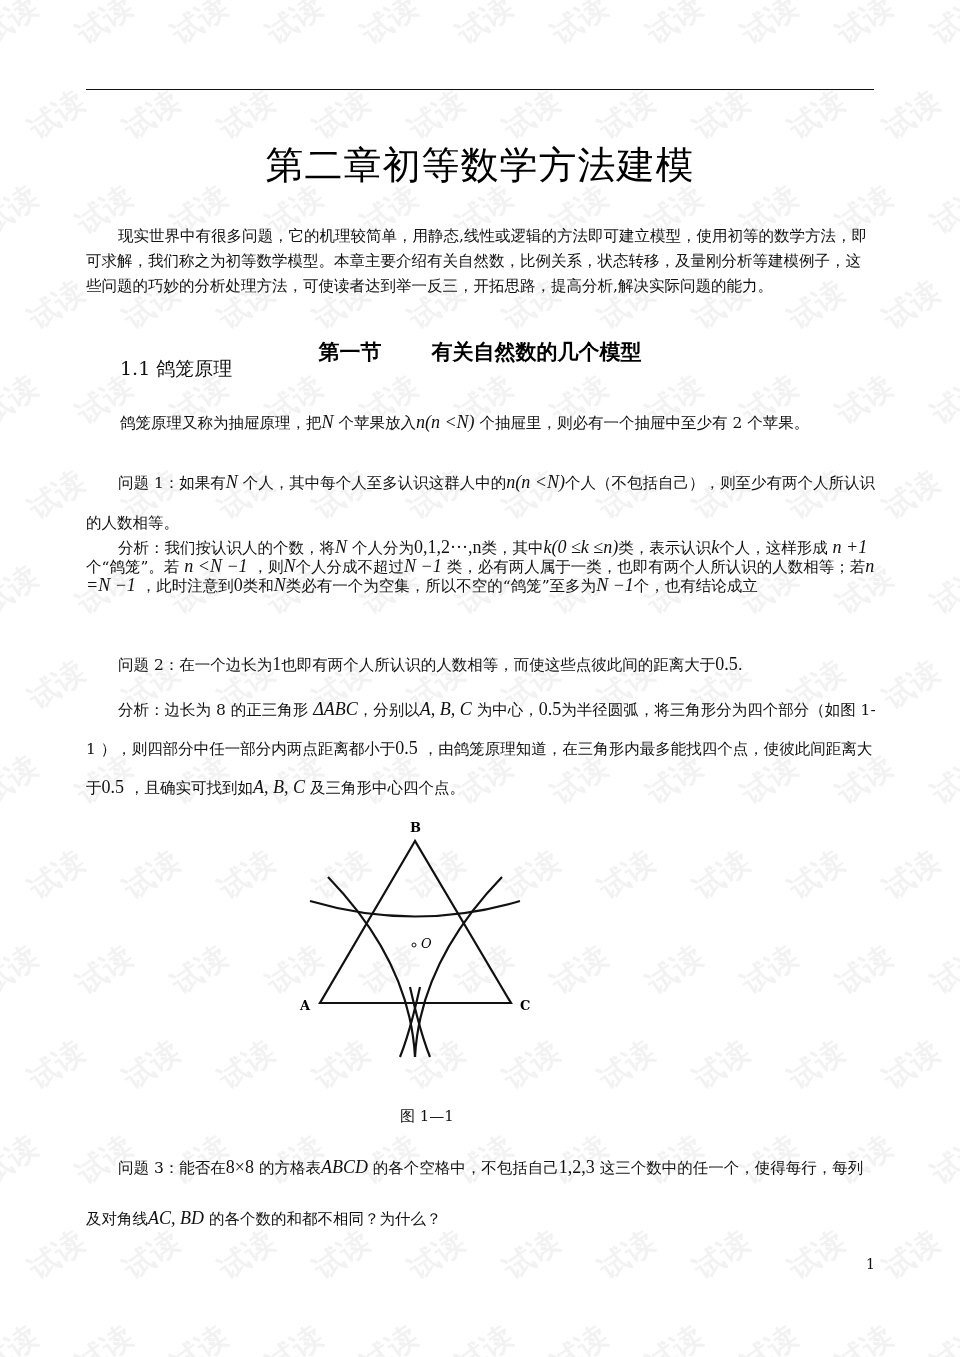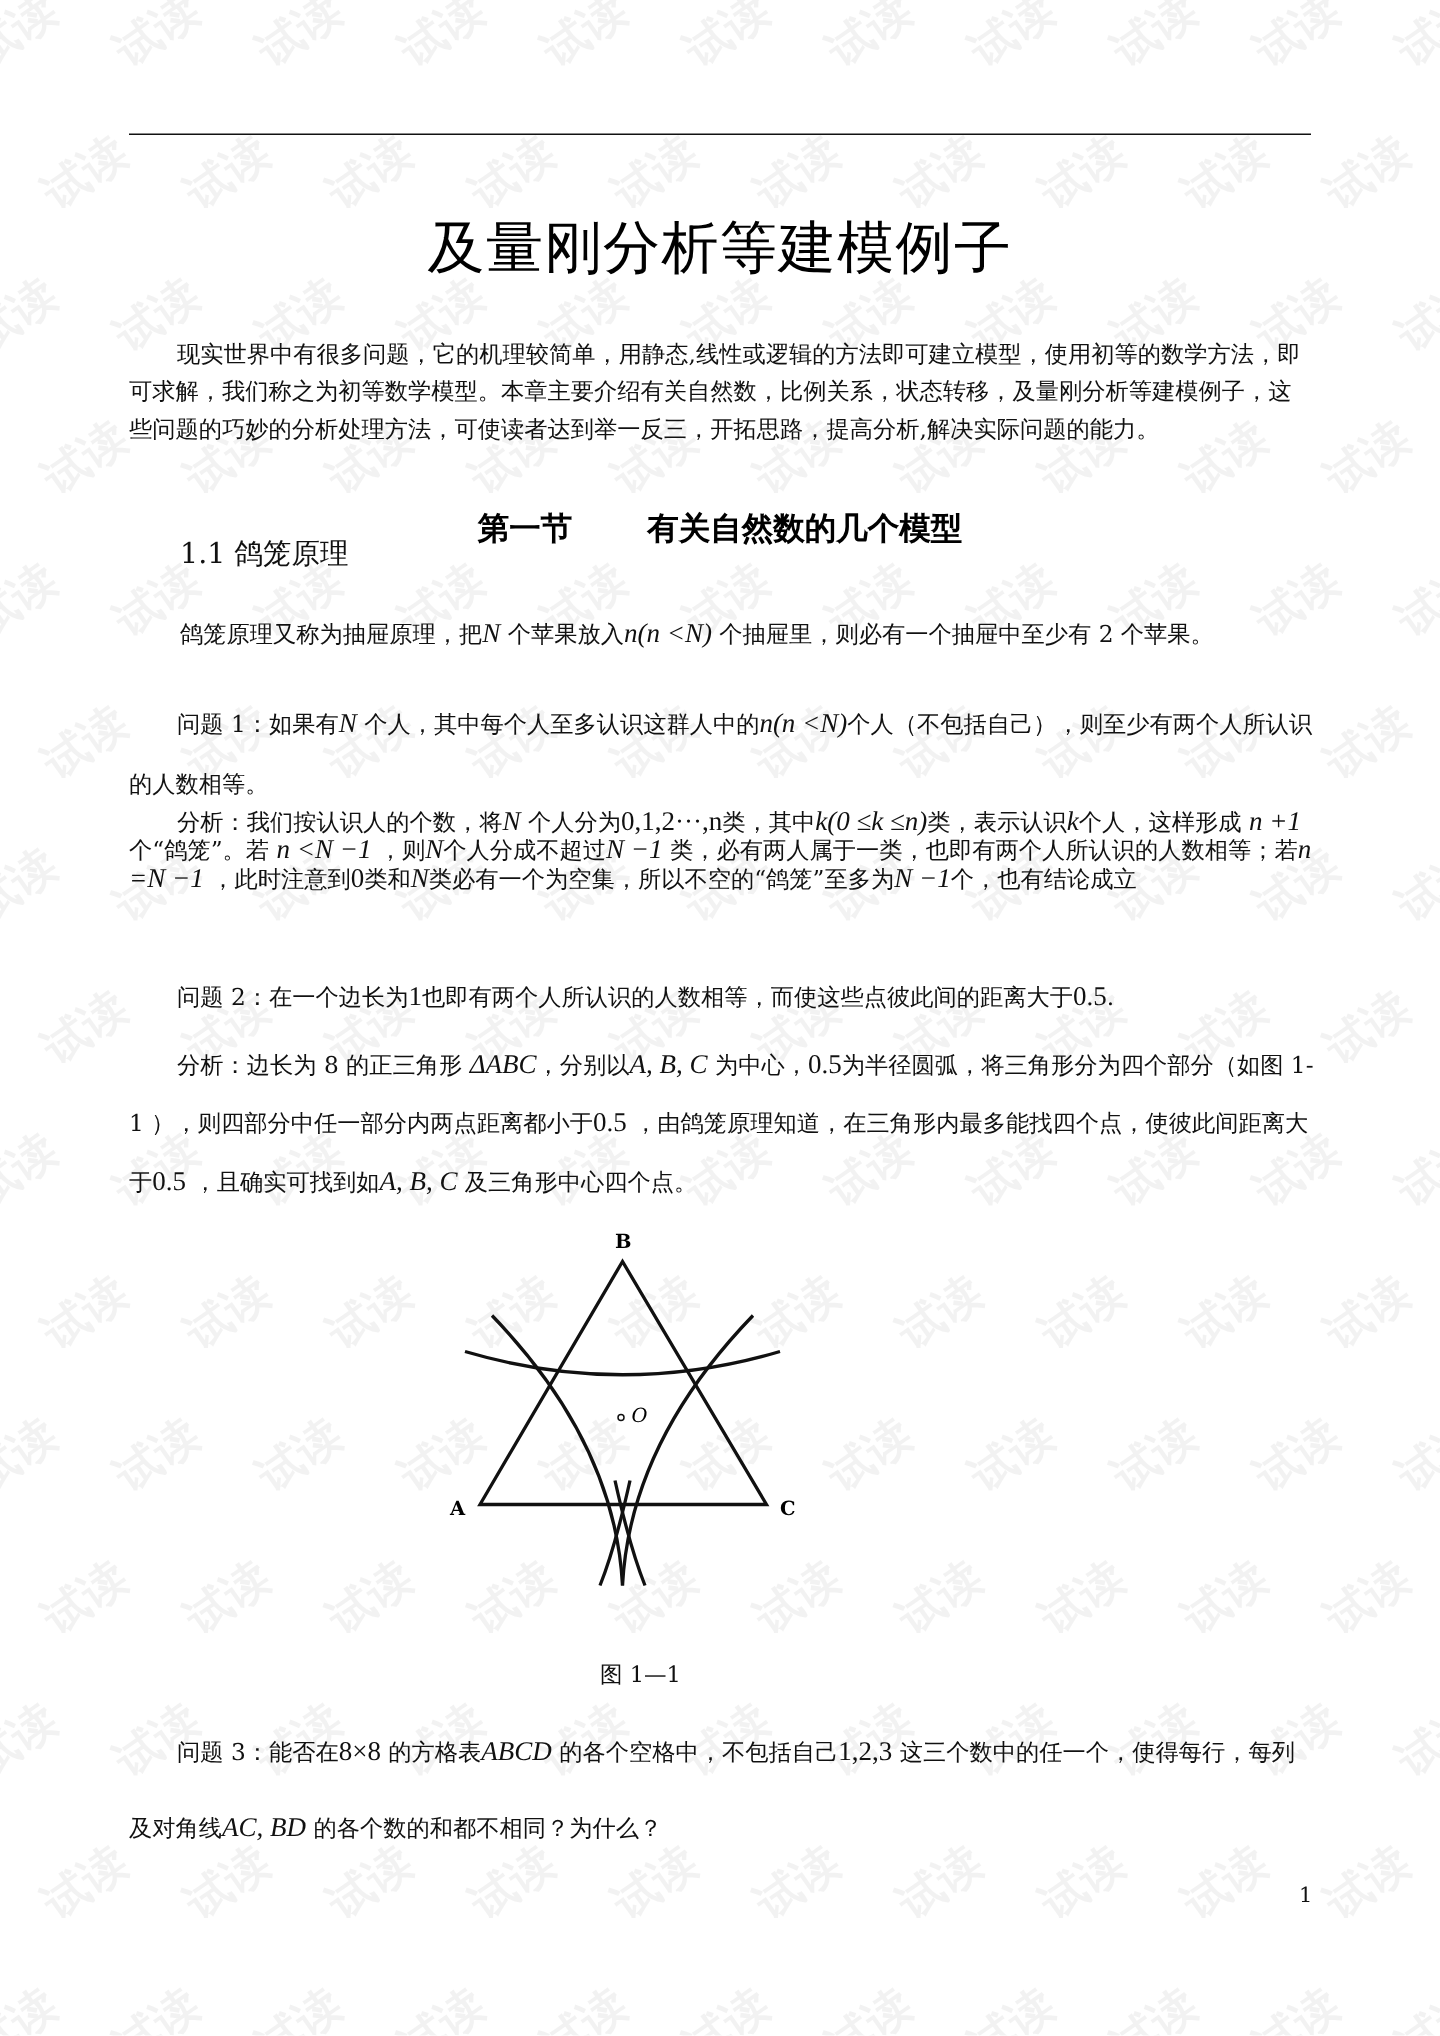--- a/index.html
+++ b/index.html
@@ -182,21 +182,21 @@
     <span class="wm" style="left: 455px; top: 1330px;">试读</span>
     <span class="wm" style="left: 550px; top: 1330px;">试读</span>
     <span class="wm" style="left: 645px; top: 1330px;">试读</span>
     <span class="wm" style="left: 740px; top: 1330px;">试读</span>
     <span class="wm" style="left: 835px; top: 1330px;">试读</span>
     <span class="wm" style="left: 930px; top: 1330px;">试读</span>
   </div>
 
 <div class="header-rule"></div>
 
-<h1 class="chapter-title" style="margin:0;font-weight:normal">及量刚分析等建模例子</h1>
+<h1 class="chapter-title" style="margin:0;font-weight:normal">第二章初等数学方法建模</h1>
 
 <p class="para indent" style="top:224px">现实世界中有很多问题，它的机理较简单，用静态,线性或逻辑的方法即可建立模型，使用初等的数学方法，即可求解，我们称之为初等数学模型。本章主要介绍有关自然数，比例关系，状态转移，及量刚分析等建模例子，这些问题的巧妙的分析处理方法，可使读者达到举一反三，开拓思路，提高分析,解决实际问题的能力。</p>
 
 <div class="section-title">
   <span>第一节</span><span class="gap"></span><span>有关自然数的几个模型</span>
 </div>
 
 <div class="sub-heading">1.1 鸽笼原理</div>
 
 <p class="para" style="top:410px; left:120px; width:760px">

